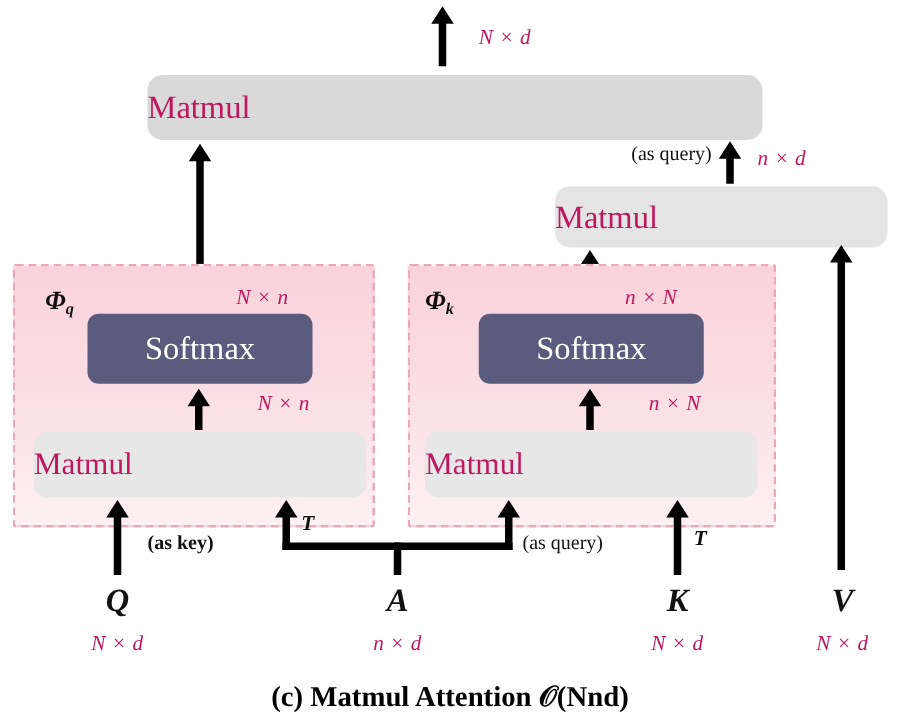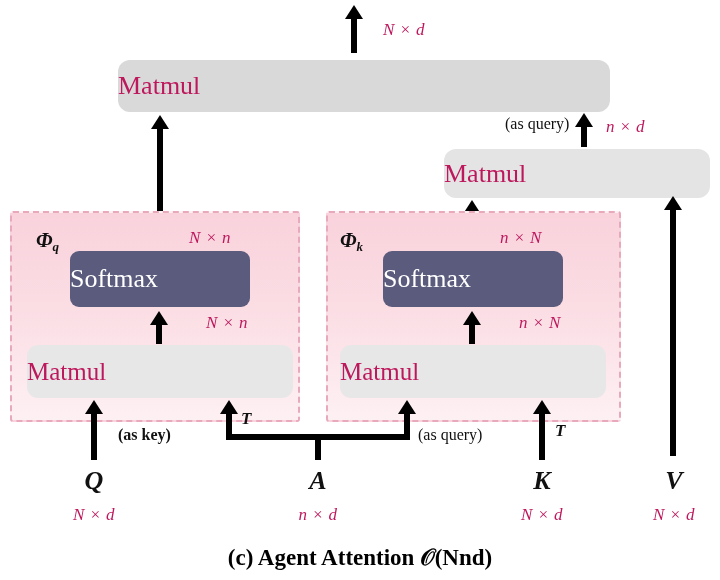--- a/index.html
+++ b/index.html
@@ -51,21 +51,21 @@
   }
   .matmul.light{
     background:#e4e4e4;
   }
 
   
   .softmax{
     position:absolute;
     background:#5a5b7d;
     border-radius:9px;
-    display:flex;align-items:center;justify-content:flex-start;
+    display:flex;align-items:center;justify-content:center;
     color:#ffffff;
     font-size:26px;
     box-sizing:border-box;
   }
 
   
   .arrow-up{position:absolute;}
   .arrow-up .shaft{
     position:absolute;left:50%;transform:translateX(-50%);
     width:6px;background:#000;bottom:0;
@@ -237,15 +237,15 @@
 
   <div class="var" style="left:288px;top:466px;width:60px;">A</div>
   <div class="dim" style="left:284px;top:505px;width:68px;text-align:center;">n × d</div>
 
   <div class="var" style="left:512px;top:466px;width:60px;">K</div>
   <div class="dim" style="left:508px;top:505px;width:68px;text-align:center;">N × d</div>
 
   <div class="var" style="left:644px;top:466px;width:60px;">V</div>
   <div class="dim" style="left:640px;top:505px;width:68px;text-align:center;">N × d</div>
 
-  <div class="caption" style="top:545px;">(c) Agent Attention 𝒪(Nnd)</div>
+  <div class="caption" style="top:545px;">(c) Matmul Attention 𝒪(Nnd)</div>
 
 </div>
 
 </body></html>

